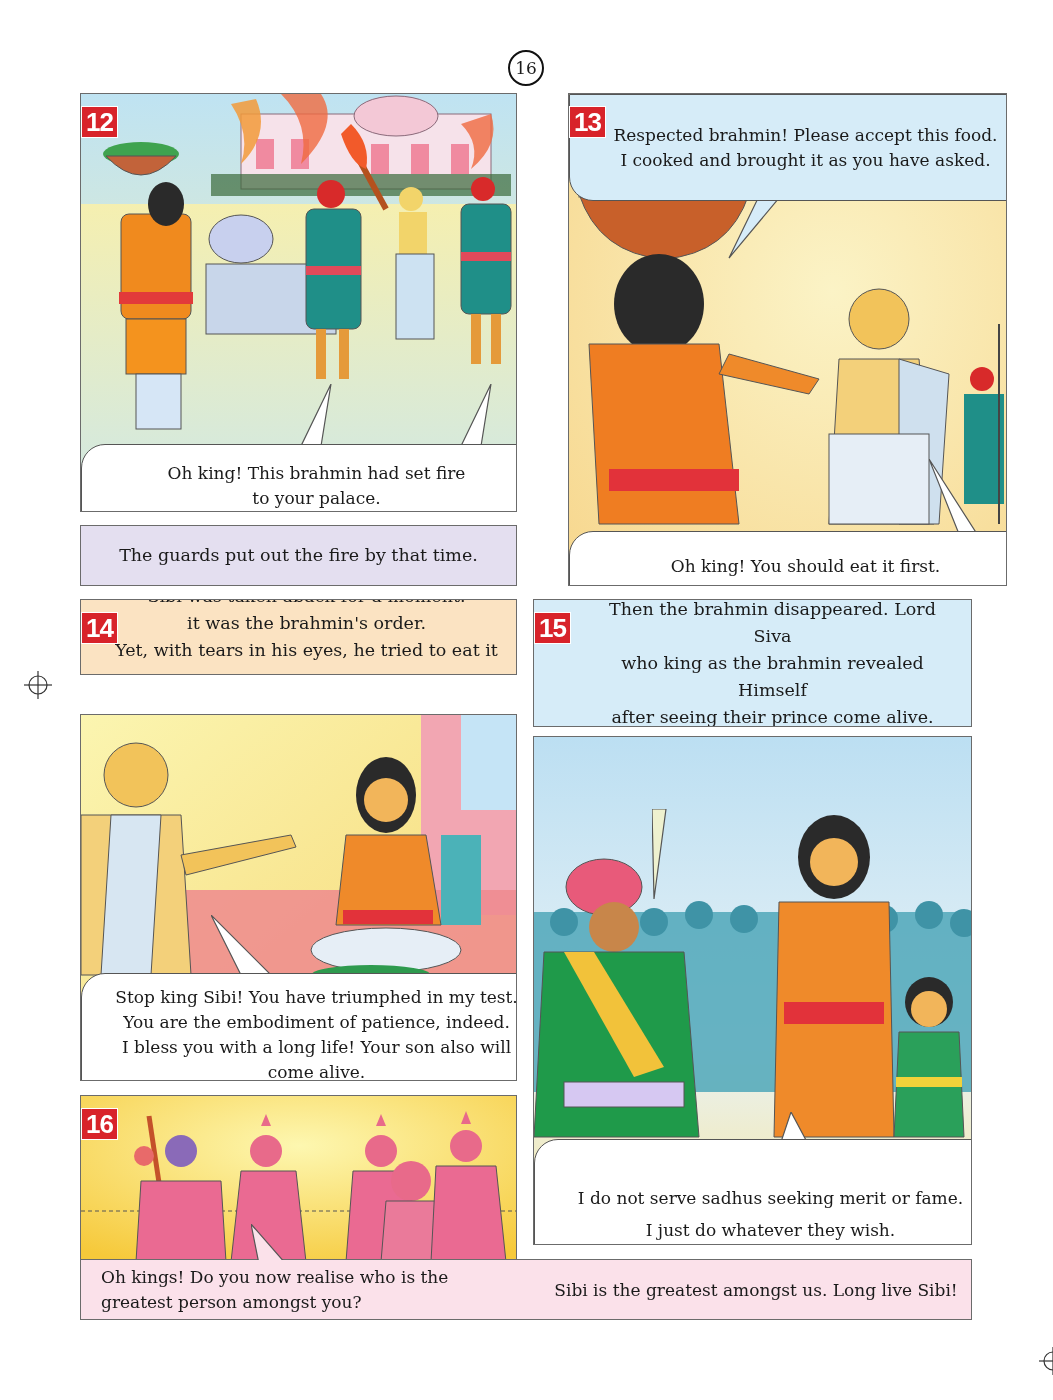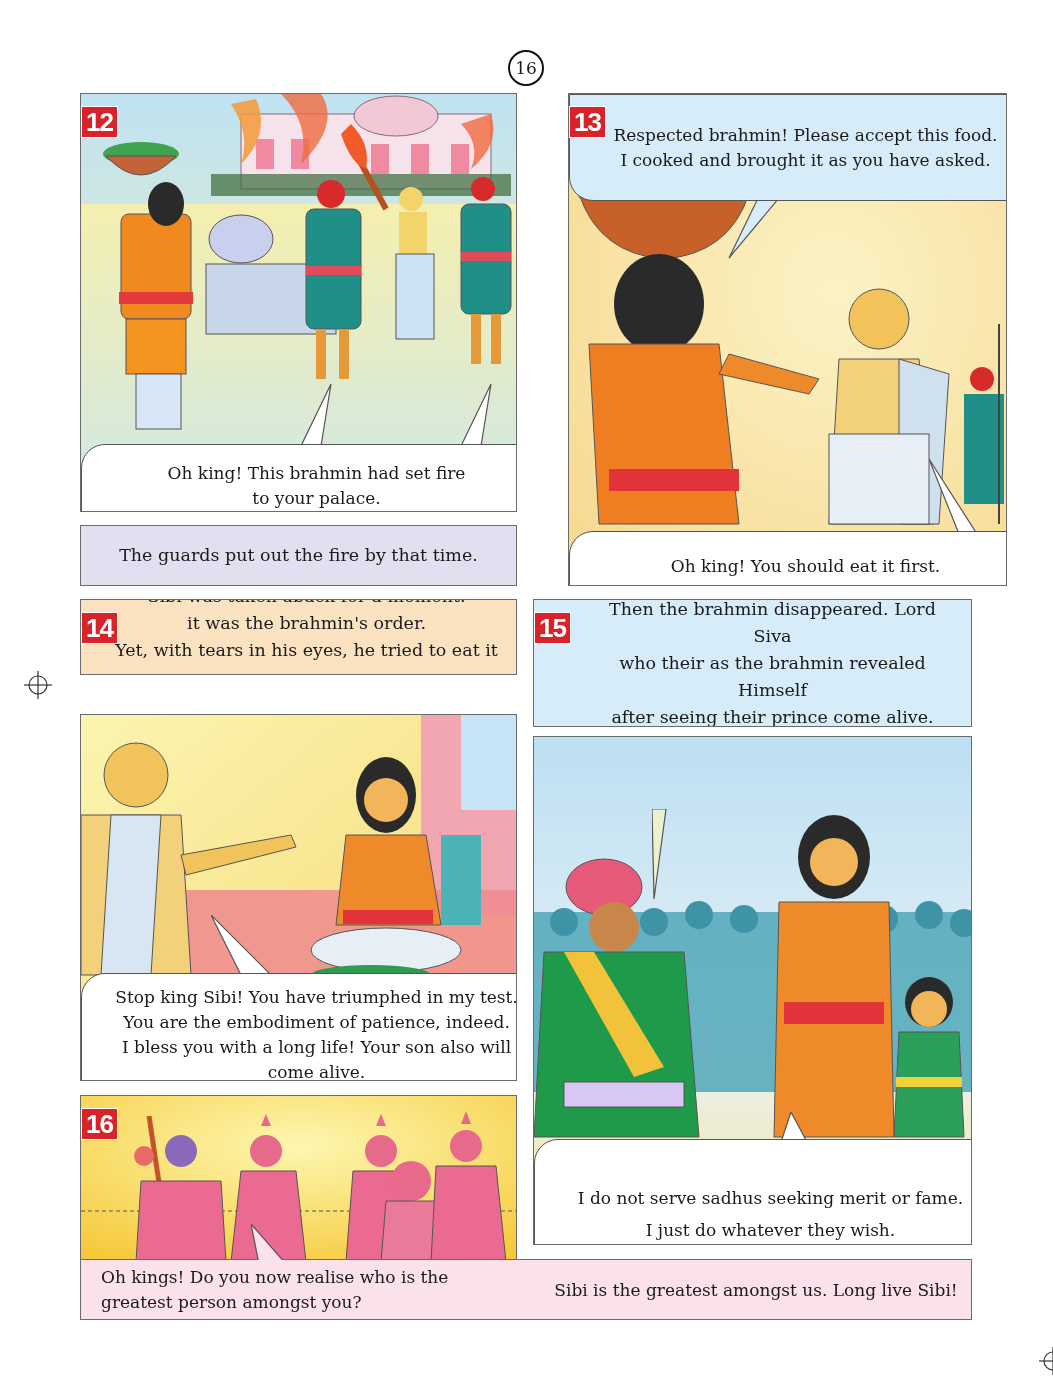--- a/index.html
+++ b/index.html
@@ -197,21 +197,21 @@
       <div>I bless you with a long life!  Your son also will</div>
       <div>come alive.</div>
     </div>
   </div>
 </div>
 
 <div class="abs panel caption" style="left:533px;top:599px;width:439px;height:128px;background:#d6ecf8;padding-left:54px;">
   <div class="badge">15</div>
   <div>
     <div>Then the brahmin disappeared. Lord Siva</div>
-    <div>who their as the brahmin revealed Himself</div>
+    <div>who king as the brahmin revealed Himself</div>
     <div>after seeing their prince come alive.</div>
   </div>
 </div>
 <div class="abs panel" style="left:533px;top:736px;width:439px;height:509px;">
   <svg class="art" width="439" height="509" viewBox="0 0 439 509">
     <defs>
         <linearGradient id="g15" x1="0" y1="0" x2="0" y2="1">
           <stop offset="0" stop-color="#bcdff2"></stop>
           <stop offset="0.6" stop-color="#e8f2f6"></stop>
           <stop offset="1" stop-color="#f6e6a0"></stop>

